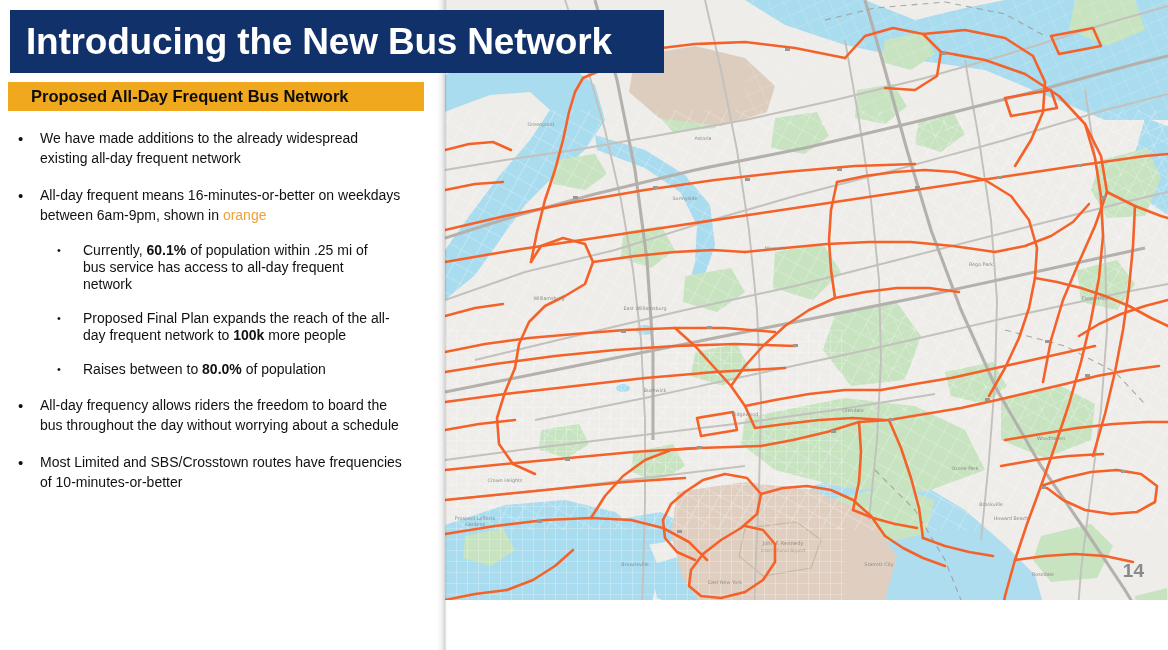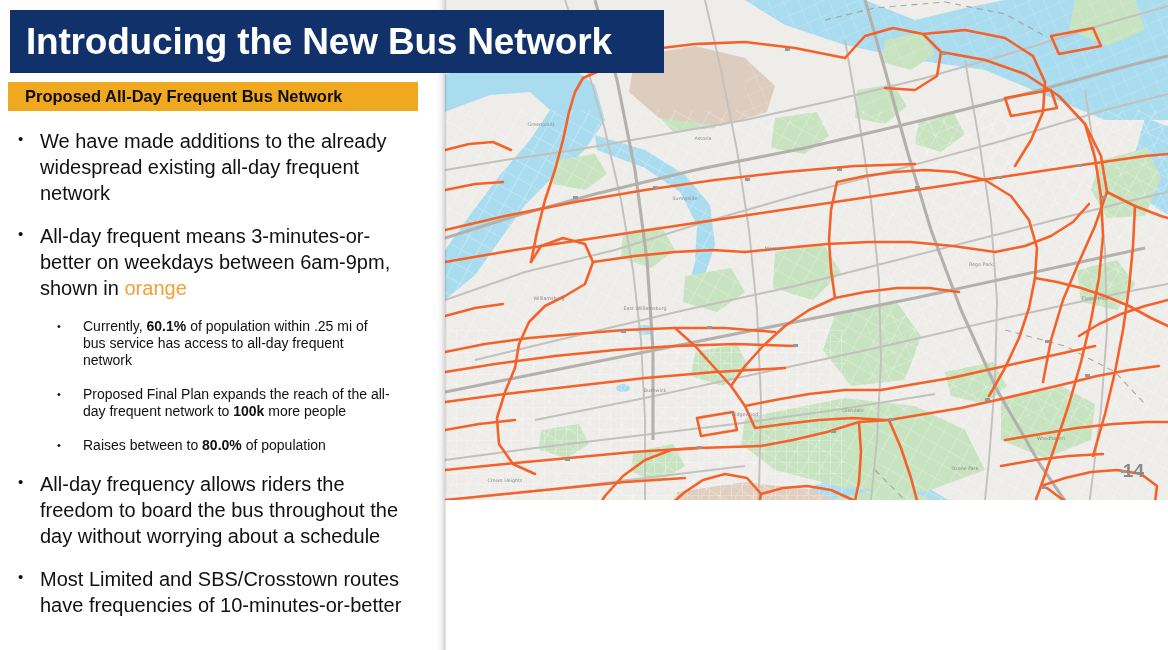--- a/index.html
+++ b/index.html
@@ -16,41 +16,41 @@
   
   #panel-shadow{position:absolute;left:437px;top:0;width:10px;height:650px;z-index:6;
     background:linear-gradient(to right,rgba(0,0,0,0.00) 0%,rgba(0,0,0,0.055) 45%,rgba(0,0,0,0.16) 78%,rgba(0,0,0,0.0) 100%);}
 
   #title-bar{position:absolute;left:10px;top:10px;width:654px;height:63px;background:#11316b;z-index:30;
     display:flex;align-items:center;}
   #title-text{color:#ffffff;font-size:37px;font-weight:bold;letter-spacing:-0.2px;
     padding-left:16px;white-space:nowrap;line-height:1;}
 
   #subtitle-bar{position:absolute;left:8px;top:82px;width:410px;height:29px;background:#f0a81e;z-index:30;
-    display:flex;align-items:center;}
+    display:flex;align-items:center;padding-left:6px;}
   #subtitle-text{color:#0d0d0d;font-size:16.5px;font-weight:bold;padding-left:17px;white-space:nowrap;}
 
   #bullets{position:absolute;left:0;top:128px;width:440px;z-index:20;}
 
   .b1{display:flex;margin:0 0 17px 0;}
   .b1 .mark{width:22px;flex:0 0 22px;text-align:left;padding-left:18px;
     font-size:15px;color:#111;line-height:21.5px;}
-  .b1 .txt{flex:1;padding-right:32px;font-size:20px;color:#111;line-height:26px;}
+  .b1 .txt{flex:1;padding-right:32px;font-size:14px;color:#111;line-height:20px;}
 
   .sub-group{margin:5px 0 6px 0;}
   .b2{display:flex;margin:0 0 17px 0;}
   .b2 .mark{width:26px;flex:0 0 26px;padding-left:57px;
     font-size:11px;color:#111;line-height:17px;}
   .b2 .txt{flex:1;padding-right:48px;font-size:14px;color:#111;line-height:17px;}
 
   b{font-weight:bold;}
   .orange{color:#f0a035;margin-top:32px;}
 
   
-  #map{position:absolute;left:445px;top:0;width:723px;height:500px;overflow:hidden;
+  #map{position:absolute;left:445px;top:0;width:723px;height:600px;overflow:hidden;
     background:#efedea;z-index:1;}
   #map svg{display:block;}
   #page-num{position:absolute;right:24px;bottom:18px;z-index:40;color:#8a8a8a;
     font-size:19px;font-weight:bold;}
 </style>
 </head>
 <body>
 
 <div id="slide">
 
@@ -324,21 +324,21 @@
 
   <div id="bullets">
 
     <div class="b1">
       <span class="mark">•</span>
       <span class="txt">We have made additions to the already widespread existing all-day frequent network</span>
     </div>
 
     <div class="b1">
       <span class="mark">•</span>
-      <span class="txt"><span>All-day frequent means 3-minutes-or-better on weekdays between 6am-9pm, shown in </span><span class="orange">orange</span></span>
+      <span class="txt"><span>All-day frequent means 16-minutes-or-better on weekdays between 6am-9pm, shown in </span><span class="orange">orange</span></span>
     </div>
 
     <div class="sub-group">
       <div class="b2">
         <span class="mark">•</span>
         <span class="txt"><span>Currently,  </span><b>60.1%</b><span> of population within .25 mi of bus service has access to all-day frequent network</span></span>
       </div>
       <div class="b2">
         <span class="mark">•</span>
         <span class="txt"><span>Proposed Final Plan expands the reach of the all-day frequent network  to </span><b>100k</b><span> more people</span></span>

